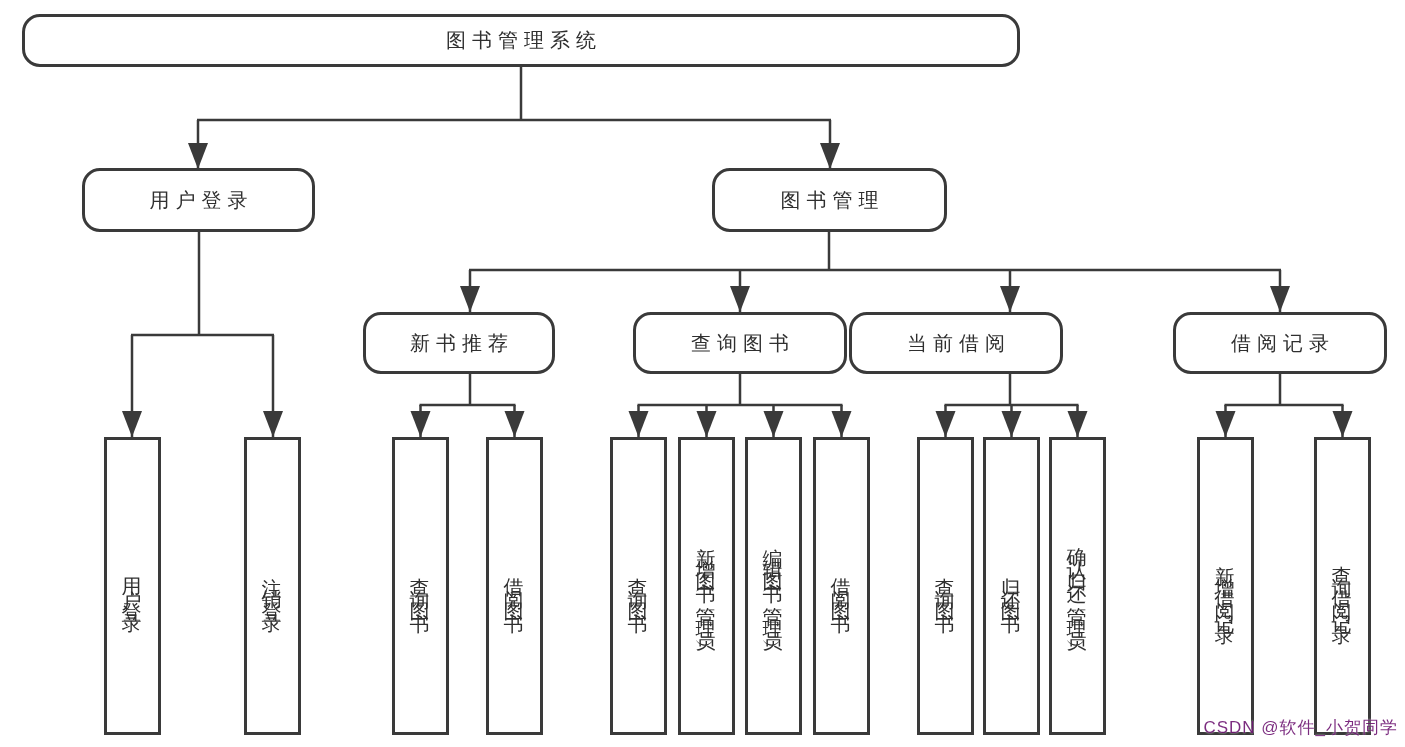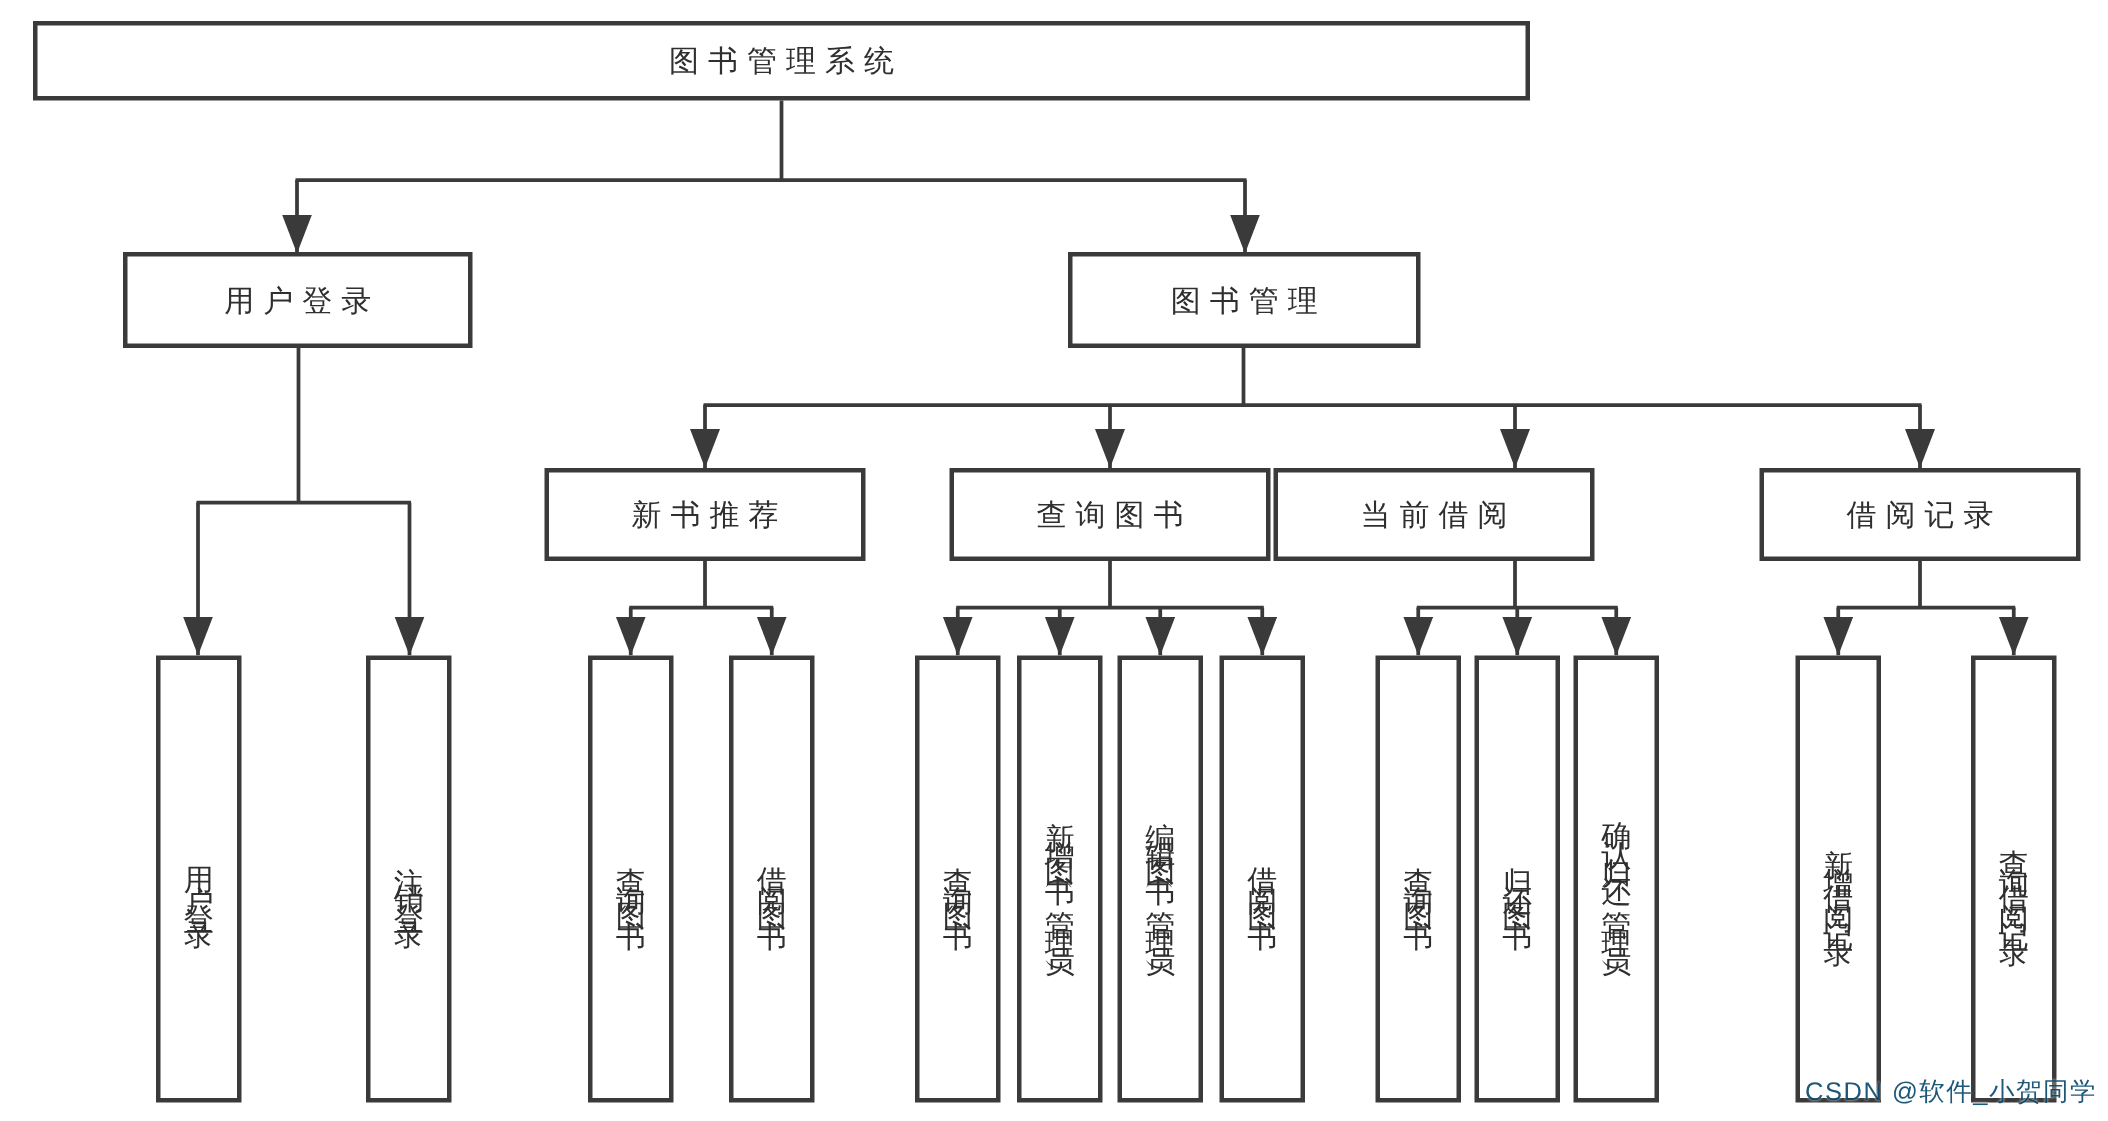--- a/index.html
+++ b/index.html
@@ -12,31 +12,31 @@
   }
   #wires{position:absolute;left:0;top:0;}
   .box{
     position:absolute;
     box-sizing:border-box;
     border:3px solid #3a3a3a;
     background:#ffffff;
     display:flex;align-items:center;justify-content:center;
     color:#2f2f2f;
   }
-  .h{font-size:20px;letter-spacing:6px;text-indent:6px;white-space:nowrap;}
+  .h{font-size:20px;letter-spacing:6px;text-indent:6px;white-space:nowrap;border-radius:18px;}
   .v{
     writing-mode:vertical-rl;
     font-size:20px;letter-spacing:12px;
     white-space:nowrap;
   }
   #watermark{
     position:absolute;left:1186px;top:716px;
     width:212px;text-align:right;
     font-size:17px;letter-spacing:1px;
-    color:#0c4a6e;opacity:0.92;
+    color:#701a75;opacity:0.92;
     white-space:nowrap;
     z-index:5;
     text-shadow:0 0 2px #ffffff;
   }
 </style>
 </head>
 <body>
 
 <div id="canvas">
 
@@ -79,21 +79,21 @@
       <line x1="1225.5" y1="405" x2="1225.5" y2="437"></line>
       <line x1="1342.5" y1="405" x2="1342.5" y2="437"></line>
     </g>
   </svg>
 
   <div class="box h" style="left:22px;top:14px;width:998px;height:53px;">图书管理系统</div>
 
   <div class="box h" style="left:82px;top:168px;width:233px;height:64px;">用户登录</div>
   <div class="box h" style="left:712px;top:168px;width:235px;height:64px;">图书管理</div>
 
-  <div class="box h" style="left:363px;top:312px;width:214px;height:62px;">新书推荐</div>
+  <div class="box h" style="left:363px;top:312px;width:192px;height:62px;">新书推荐</div>
   <div class="box h" style="left:633px;top:312px;width:214px;height:62px;">查询图书</div>
   <div class="box h" style="left:849px;top:312px;width:214px;height:62px;">当前借阅</div>
   <div class="box h" style="left:1173px;top:312px;width:214px;height:62px;">借阅记录</div>
 
   <div class="box v" style="left:104px;top:437px;width:57px;height:298px;">用户登录</div>
   <div class="box v" style="left:244px;top:437px;width:57px;height:298px;">注销登录</div>
 
   <div class="box v" style="left:392px;top:437px;width:57px;height:298px;">查询图书</div>
   <div class="box v" style="left:486px;top:437px;width:57px;height:298px;">借阅图书</div>
 

